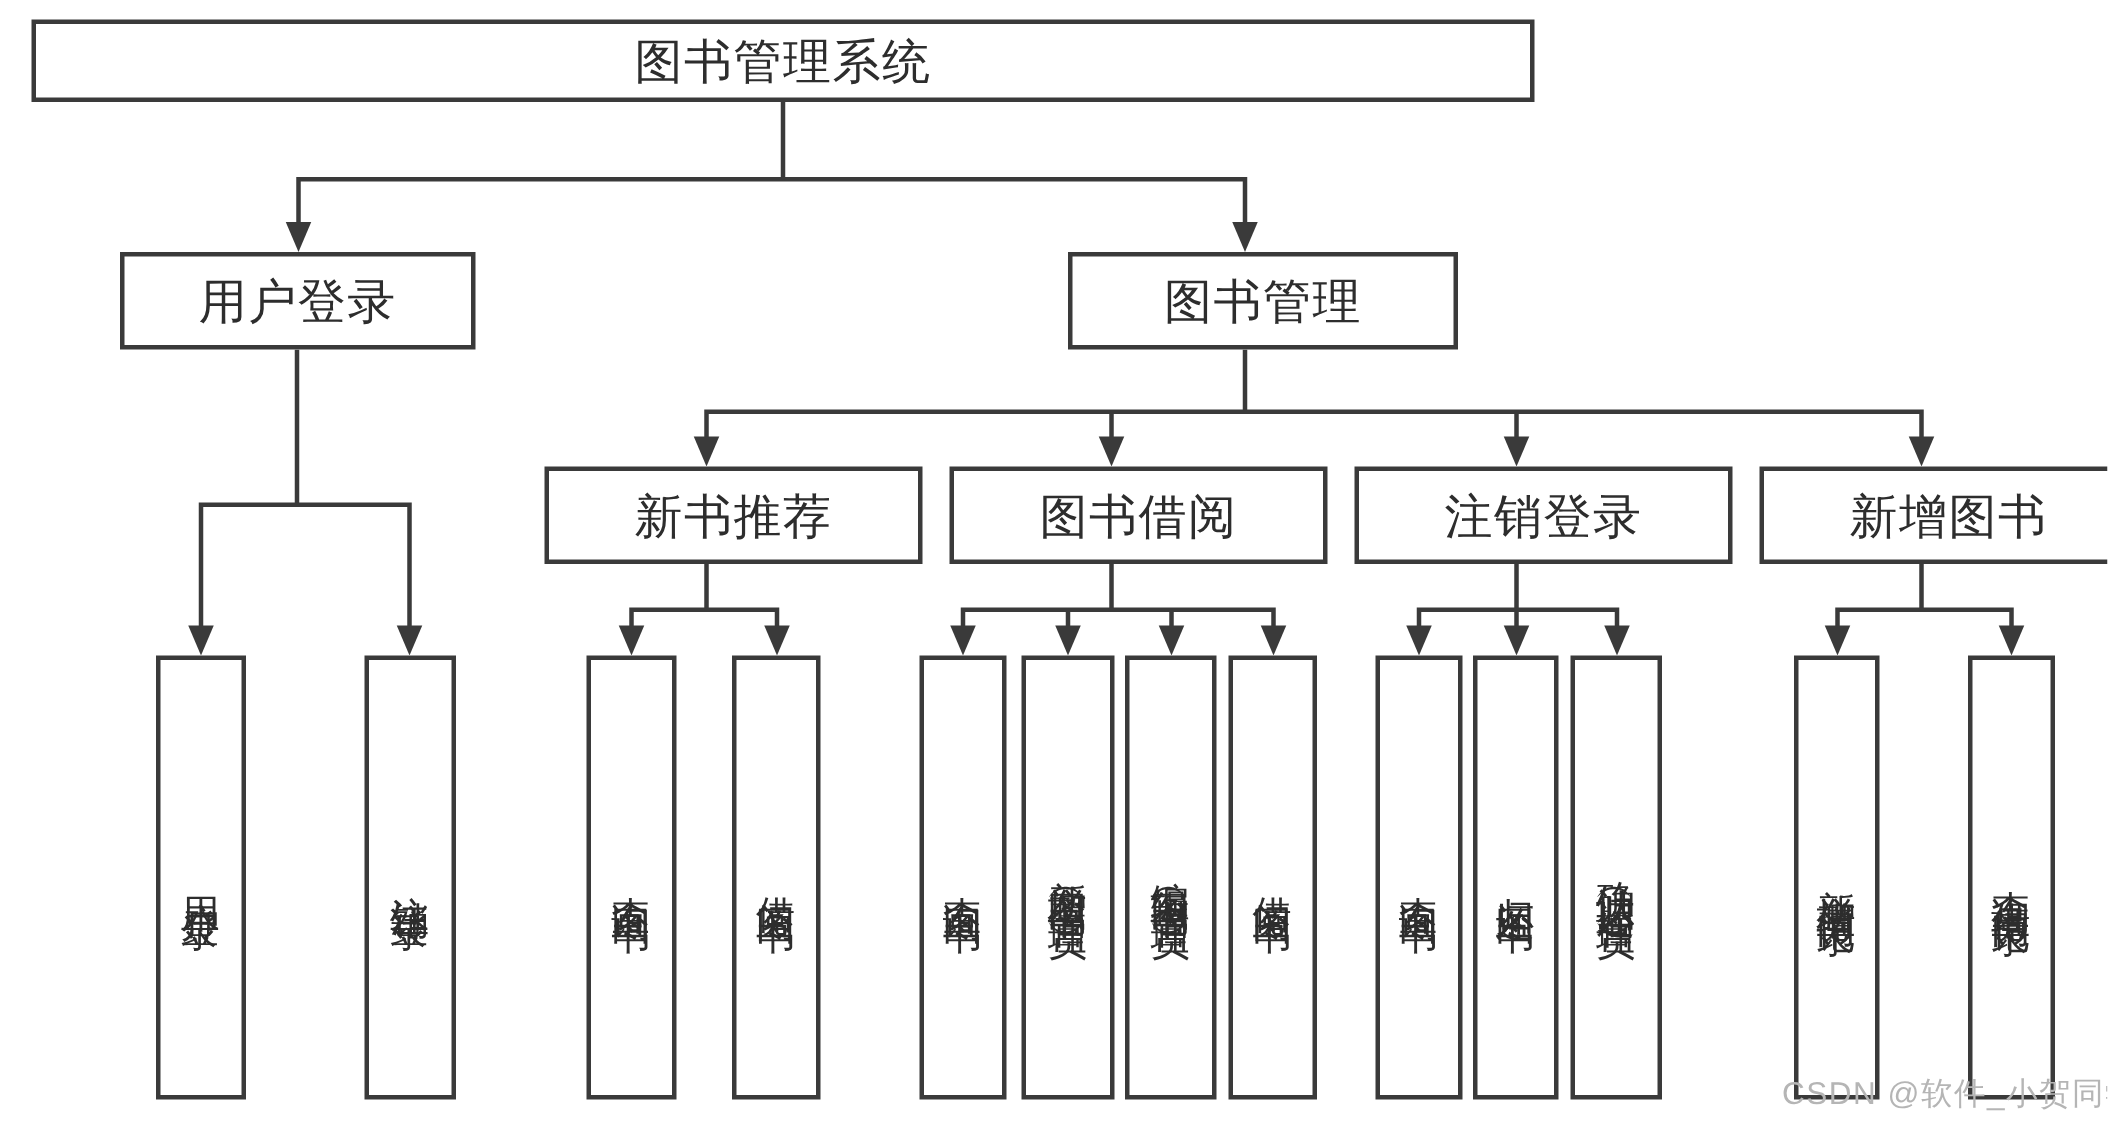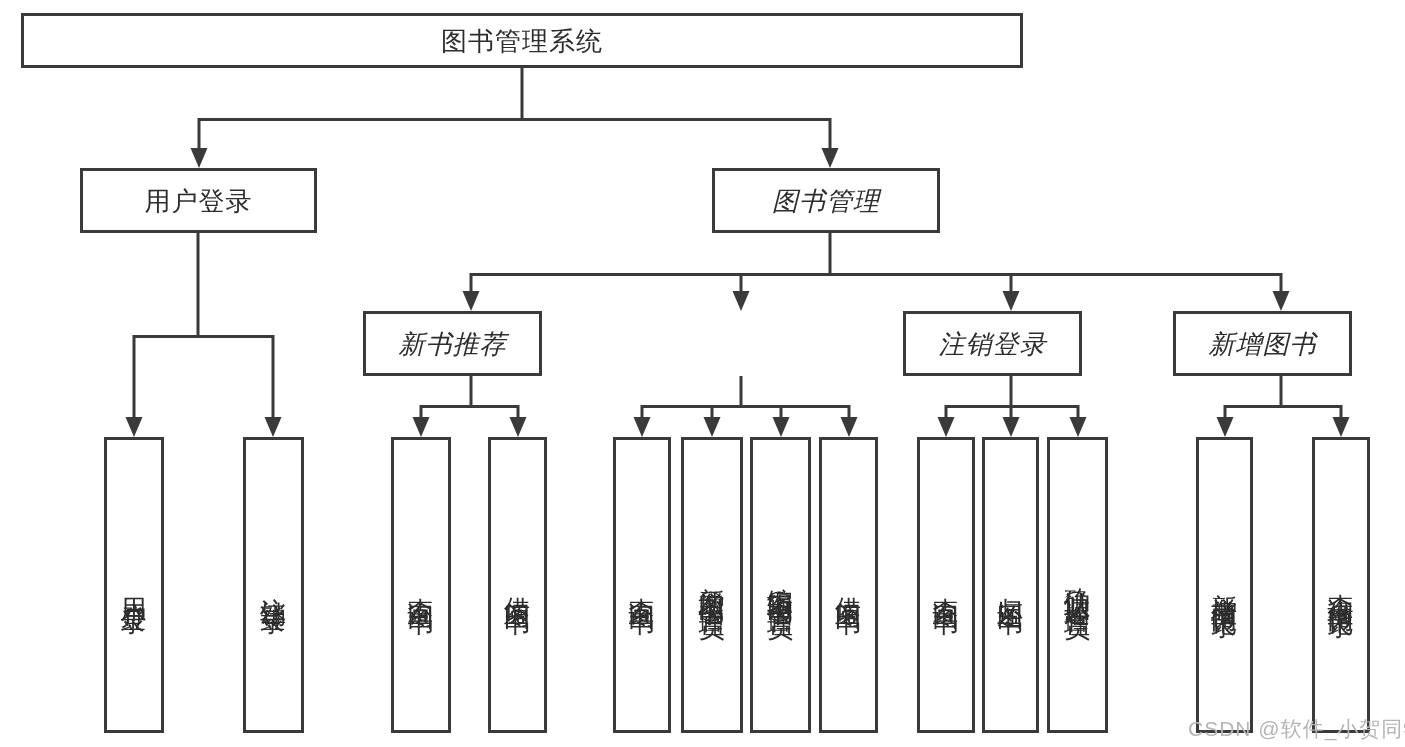--- a/index.html
+++ b/index.html
@@ -8,31 +8,31 @@
   html,body{margin:0;padding:0;background:var(--page-bg);}
   .canvas{
     position:relative; width:1405px; height:747px; background:var(--page-bg);
     font-family:"Liberation Sans","DejaVu Sans",sans-serif; overflow:hidden;
   }
   .connectors{position:absolute;left:0;top:0;width:1405px;height:747px;color:var(--line);}
   .node{
     position:absolute; box-sizing:border-box; background:var(--box-bg);
     border:3px solid var(--line); color:var(--text);
     display:flex; align-items:center; justify-content:center;
-    font-size:26px; letter-spacing:1px; line-height:1;
+    font-size:32px; letter-spacing:1px; line-height:1;
   }
   .hbox{white-space:nowrap;}
   .vbox{
     writing-mode:vertical-rl; text-orientation:upright;
     letter-spacing:4px; font-size:26px;
     top:437px; height:296px;
   }
   .root{left:21px; top:13px; width:1002px; height:55px;}
   .lvl2{top:168px; height:65px;}
-  .lvl3{top:311px; width:179px; height:65px;font-style:italic;}
+  .lvl3{top:311px; width:252px; height:65px;}
   .watermark{
     position:absolute; left:1188px; top:715px; color:var(--watermark);
     font-size:21px; letter-spacing:1px; white-space:nowrap; z-index:5;
   }
 </style>
 </head>
 <body>
 
 <div class="canvas">
 
@@ -68,23 +68,24 @@
     <polygon fill="currentColor" stroke="none" points="1069.5,417 1086.5,417 1078,437"></polygon>
 
     <path d="M1281 376 V406.5 M1225 420 V406.5 H1341 V420"></path>
     <polygon fill="currentColor" stroke="none" points="1216.5,417 1233.5,417 1225,437"></polygon>
     <polygon fill="currentColor" stroke="none" points="1332.5,417 1349.5,417 1341,437"></polygon>
   </svg>
 
   <div class="node hbox root">图书管理系统</div>
 
   <div class="node hbox lvl2" style="left:80px;width:237px;">用户登录</div>
-  <div class="node hbox lvl2" style="left:712px;width:228px;font-style:italic;">图书管理</div>
+  <div class="node hbox lvl2" style="left:712px;width:260px;">图书管理</div>
 
   <div class="node hbox lvl3" style="left:363px;">新书推荐</div>
+  <div class="node hbox lvl3" style="left:633px;">图书借阅</div>
   <div class="node hbox lvl3" style="left:903px;">注销登录</div>
   <div class="node hbox lvl3" style="left:1173px;">新增图书</div>
 
   <div class="node vbox" style="left:104px;width:60px;">用户登录</div>
   <div class="node vbox" style="left:243px;width:61px;">注销登录</div>
 
   <div class="node vbox" style="left:391px;width:60px;">查询图书</div>
   <div class="node vbox" style="left:488px;width:59px;">借阅图书</div>
 
   <div class="node vbox" style="left:613px;width:58px;">查询图书</div>

